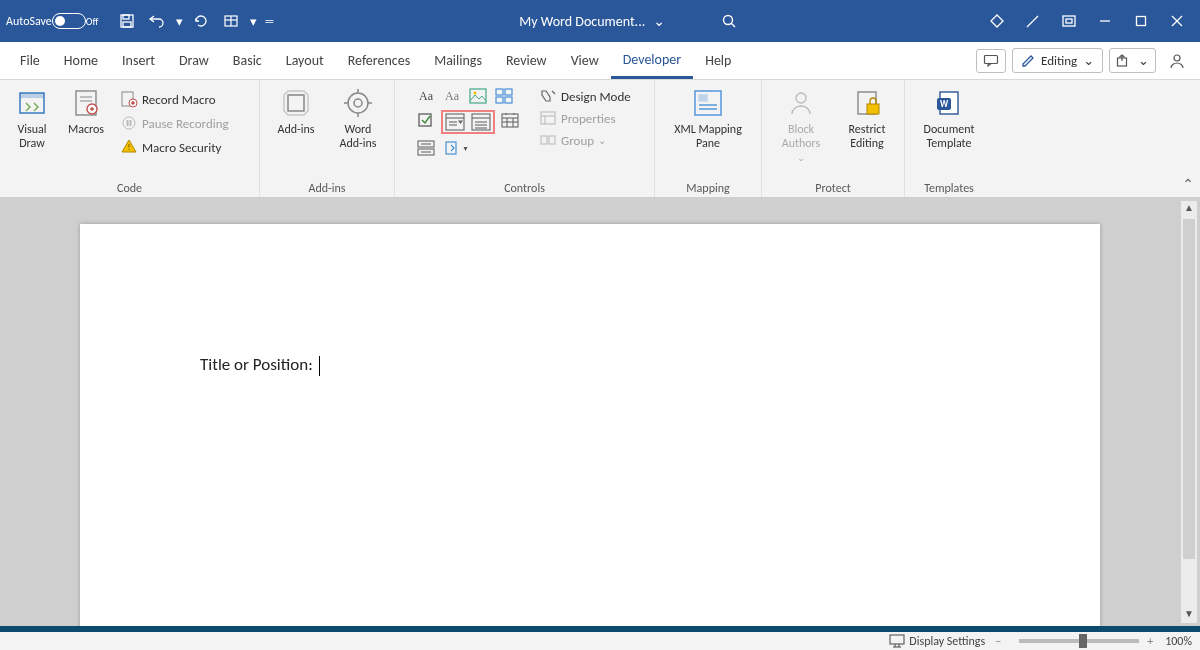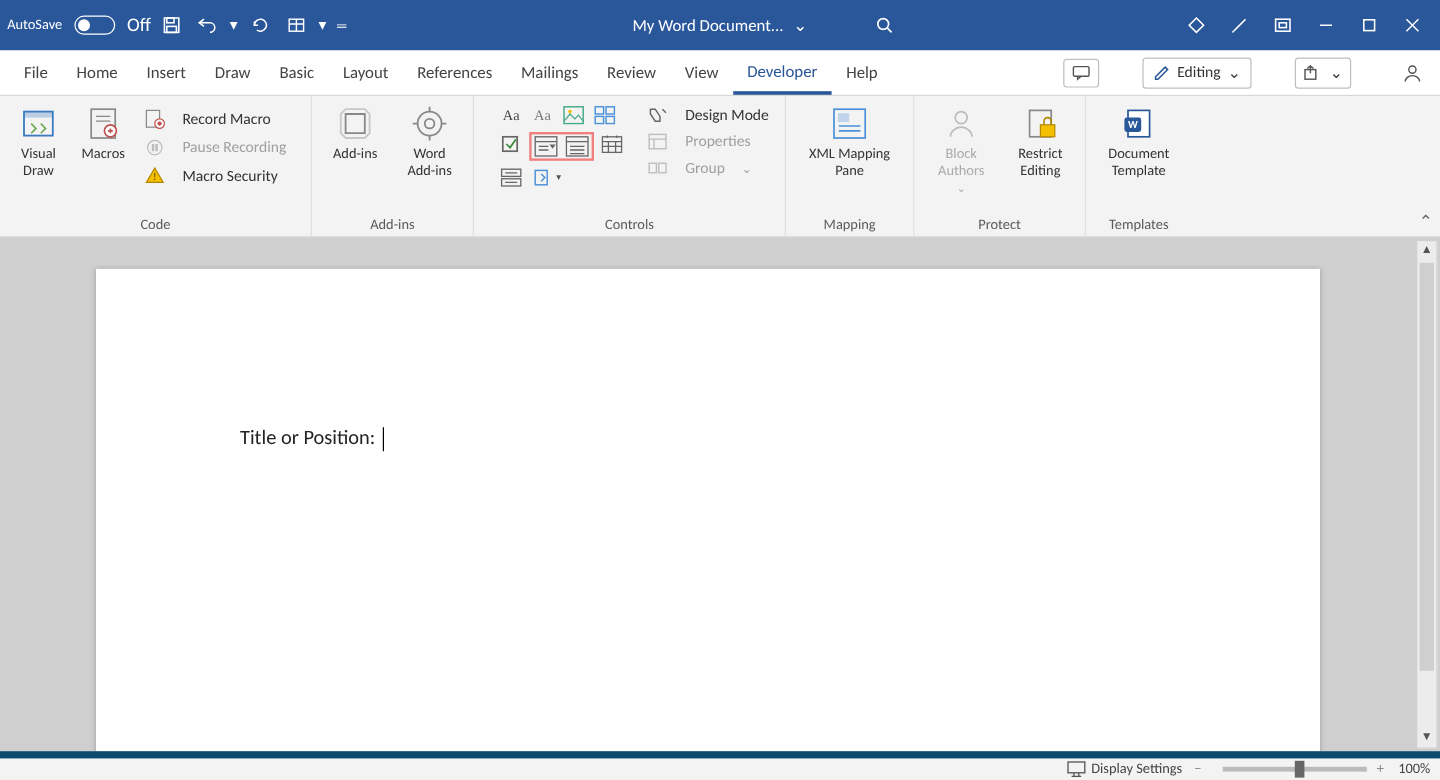--- a/index.html
+++ b/index.html
@@ -2,44 +2,44 @@
 <html><head>
 <meta charset="utf-8">
 <style>
   * { box-sizing: border-box; margin: 0; padding: 0; font-family: "Segoe UI", Calibri, sans-serif; }
   body { width: 1200px; height: 650px; background: #cfcfcf; overflow: hidden; font-size: 13px; }
 
   
   .titlebar { height: 42px; background: #2a569a; color: #fff; display: flex; align-items: center; padding: 0 6px; }
   .titlebar .qat { display: flex; align-items: center; gap: 4px; }
   .qat-item { width: 26px; height: 26px; display:flex;align-items:center;justify-content:center; color:#fff; }
-  .autosave { display:flex; align-items:center; gap:10px; font-size:12px; margin-right:4px; }
+  .autosave { display:flex; align-items:center; gap:0; font-size:12px; margin-right:16px; }
   .autosave-toggle { width:34px; height:16px; border:1px solid #fff; border-radius:8px; position:relative; }
   .autosave-knob { width:10px; height:10px; background:#fff; border-radius:50%; position:absolute; top:2px; left:2px; }
   .doc-title { flex:1; text-align:center; display:flex; align-items:flex-start; justify-content:center; gap:8px; font-size:14px; }
   .winctl { display:flex; align-items:center; gap:2px; }
   .winbtn { width:34px; height:26px; display:flex; align-items:center; justify-content:center; color:#fff; }
 
   
   .tabs { height: 38px; background: #fff; display:flex; align-items:center; padding:0 8px; border-bottom:1px solid #d8d8d8; }
   .tab { padding: 8px 12px; font-size:14px; color:#444; cursor:pointer; }
   .tab.active { color:#2a569a; border-bottom:3px solid #2a569a; padding-bottom:8px; }
   .tabs .right-tools { margin-left:auto; display:flex; align-items:center; gap:6px; }
-  .tool-btn { border:1px solid #bfbfbf; padding:4px 8px; border-radius:3px; display:flex; align-items:center; gap:6px; font-size:13px; color:#333;margin-left:30px;}
+  .tool-btn { border:1px solid #bfbfbf; padding:4px 8px; border-radius:3px; display:flex; align-items:center; gap:6px; font-size:13px; color:#333;}
   .tool-btn.icon-only { padding:4px 6px; }
 
   
   .ribbon { height: 118px; background:#f3f3f3; display:flex; border-bottom:1px solid #cfcfcf; position:relative;}
   .group { border-right:1px solid #e0e0e0; padding:4px 8px 2px 8px; display:flex; flex-direction:column; }
   .group-content { flex:1; display:flex; align-items:flex-start; gap:6px; }
   .group-label { font-size:12px; color:#5a5a5a; text-align:center; margin-top:auto; padding-top:2px;}
   .big-btn { display:flex; flex-direction:column; align-items:center; justify-content:flex-start; width:56px; padding:2px; font-size:12px; color:#333; text-align:center; gap:2px;}
   .big-btn .icon { width:34px; height:34px; display:flex; align-items:center; justify-content:center; }
   .small-row { display:flex; flex-direction:column; gap:2px; }
-  .small-btn { display:flex; align-items:center; gap:14px; padding:2px 4px; font-size:13px; color:#333; }
+  .small-btn { display:flex; align-items:center; gap:4px; padding:2px 4px; font-size:13px; color:#333; }
   .small-btn.disabled { color:#a0a0a0; }
   .controls-grid { display:flex; flex-direction:column; gap:4px; padding-top:2px;margin-left:12px; }
   .controls-row { display:flex; gap:4px; }
   .ctl { width:22px; height:20px; display:flex; align-items:center; justify-content:center; color:#555; font-size:11px; border:1px solid transparent;}
   .ctl svg { display:block; }
   .highlight-box { border:2px solid #f08080; padding:0; }
   .ribbon-collapse { position:absolute; right:6px; bottom:4px; color:#666; font-size:14px;}
 
   
   .workspace { position:absolute; top:198px; bottom:24px; left:0; right:0; background:#cfcfcf; overflow:hidden; }
@@ -60,21 +60,21 @@
 </style>
 </head>
 <body>
 
 <div class="titlebar">
   <div class="autosave">
     <span>AutoSave</span>
     <span class="autosave-toggle">
       <span class="autosave-knob"></span>
     </span>
-    <span style="font-size:16px">Off</span>
+    <span style="font-size:10px">Off</span>
   </div>
   <div class="qat">
     <span class="qat-item">
         <svg width="16" height="16" viewBox="0 0 16 16" fill="none" stroke="#fff" stroke-width="1.3">
           <rect x="2" y="2" width="12" height="12"></rect>
           <rect x="4" y="2" width="6" height="4"></rect>
           <rect x="4" y="9" width="8" height="5"></rect>
         </svg>
       </span>
     <span class="qat-item">

